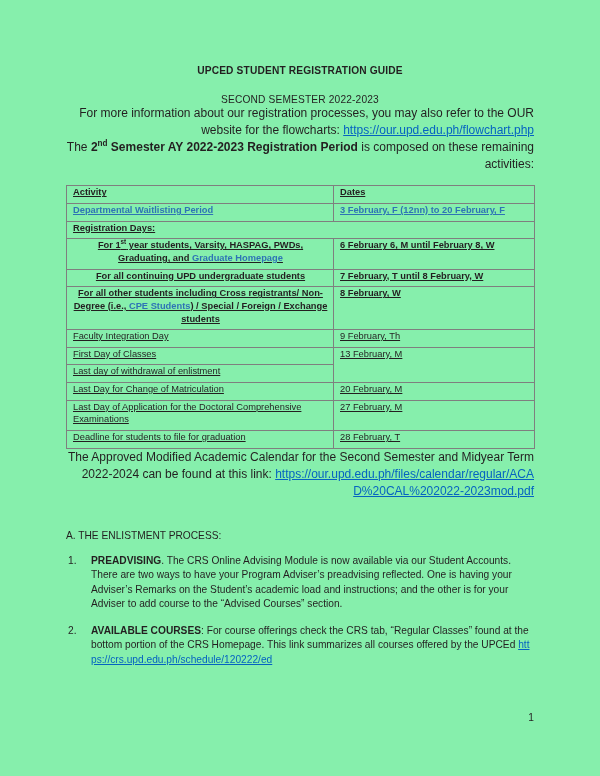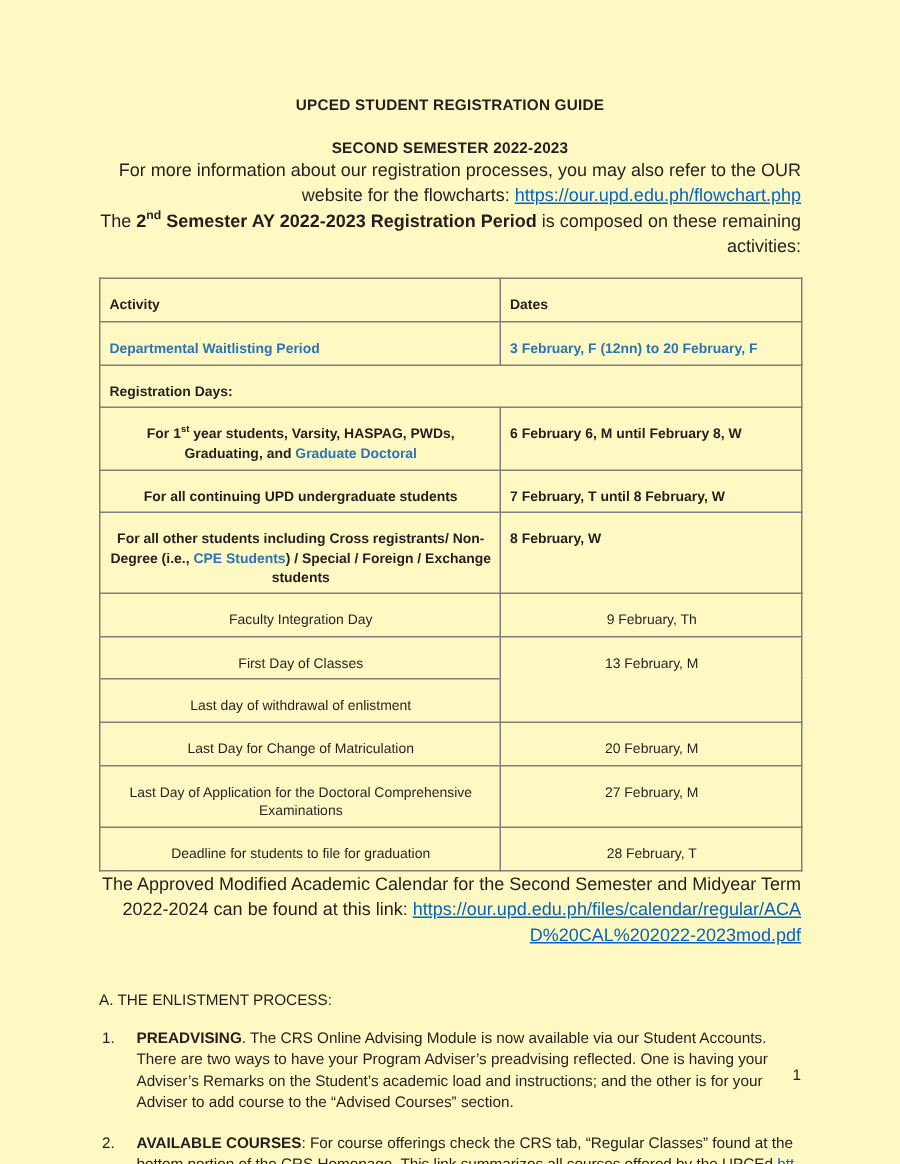--- a/index.html
+++ b/index.html
@@ -8,21 +8,21 @@
     background: #ffffff;
   }
   body {
     font-family: "Liberation Sans", sans-serif;
     color: #231f20;
   }
   #page {
     position: relative;
     width: 600px;
     height: 776px;
-    background: #fef9c3;
+    background: #86efac;
     overflow: hidden;
     box-sizing: border-box;
     padding: 0;
   }
   .content {
     position: absolute;
     left: 66px;
     top: 0;
     width: 468px;
   }
@@ -31,21 +31,21 @@
     text-align: center;
   }
   .doc-title {
     font-size: 10.2px;
     font-weight: bold;
     letter-spacing: 0.15px;
     line-height: 1.4;
   }
   .doc-subtitle {
     font-size: 10.2px;
-    font-weight: bold;
+    font-weight: normal;
     letter-spacing: 0.15px;
     margin-top: 16px;
   }
   p.body-para {
     font-size: 12px;
     line-height: 1.42;
     margin: 0;
     text-align: right;
   }
   .para-intro { margin-top: 38px; }
@@ -71,30 +71,31 @@
   table.sched {
     border-collapse: collapse;
     width: 468px;
     margin-top: 12px;
     table-layout: fixed;
   }
   table.sched td {
     border: 1px solid #7f7f7f;
     font-size: 9.3px;
     line-height: 1.36;
-    padding: 11px 5px 4px 6px;
+    padding: 0 5px 4px 6px;
     vertical-align: top;
+    text-decoration: underline;
   }
   col.c-activity { width: 267px; }
   col.c-dates { width: 201px; }
 
   .cell-head { font-weight: bold; }
   .cell-blue { color: #2e74b5; font-weight: bold; }
   .cell-bold-center { font-weight: bold; text-align: center; }
-  .cell-plain { font-weight: normal; text-align: center; }
+  .cell-plain { font-weight: normal; }
   .row-tall td { padding-top: 5px; padding-bottom: 5px; }
   .pad-lg { padding-top: 6px; padding-bottom: 6px; }
   .mid { vertical-align: middle; margin-top: 25px; }
 
   
   .section-head {
     font-size: 10.2px;
     font-weight: normal;
     margin-top: 30px;
   }
@@ -154,21 +155,21 @@
         <tr class="row-tall">
           <td class="cell-blue">Departmental Waitlisting Period</td>
           <td class="cell-blue">3 February, F (12nn) to 20 February, F</td>
         </tr>
 
         <tr>
           <td class="cell-head" colspan="2">Registration Days:</td>
         </tr>
 
         <tr>
-          <td class="cell-bold-center"><span>For 1</span><sup>st</sup><span> year students, Varsity, HASPAG, PWDs, Graduating, and </span><span class="blue-inline">Graduate Doctoral</span><span></span></td>
+          <td class="cell-bold-center"><span>For 1</span><sup>st</sup><span> year students, Varsity, HASPAG, PWDs, Graduating, and </span><span class="blue-inline">Graduate Homepage</span><span></span></td>
           <td class="cell-head">6 February 6, M until February 8, W</td>
         </tr>
 
         <tr>
           <td class="cell-bold-center"><span>For all continuing UPD undergraduate students</span></td>
           <td class="cell-head">7 February, T until 8 February, W</td>
         </tr>
 
         <tr>
           <td class="cell-bold-center pad-lg"><span>For all other students including Cross registrants/ Non-Degree (i.e., </span><span class="blue-inline">CPE Students</span><span>) / Special / Foreign / Exchange students</span></td>

